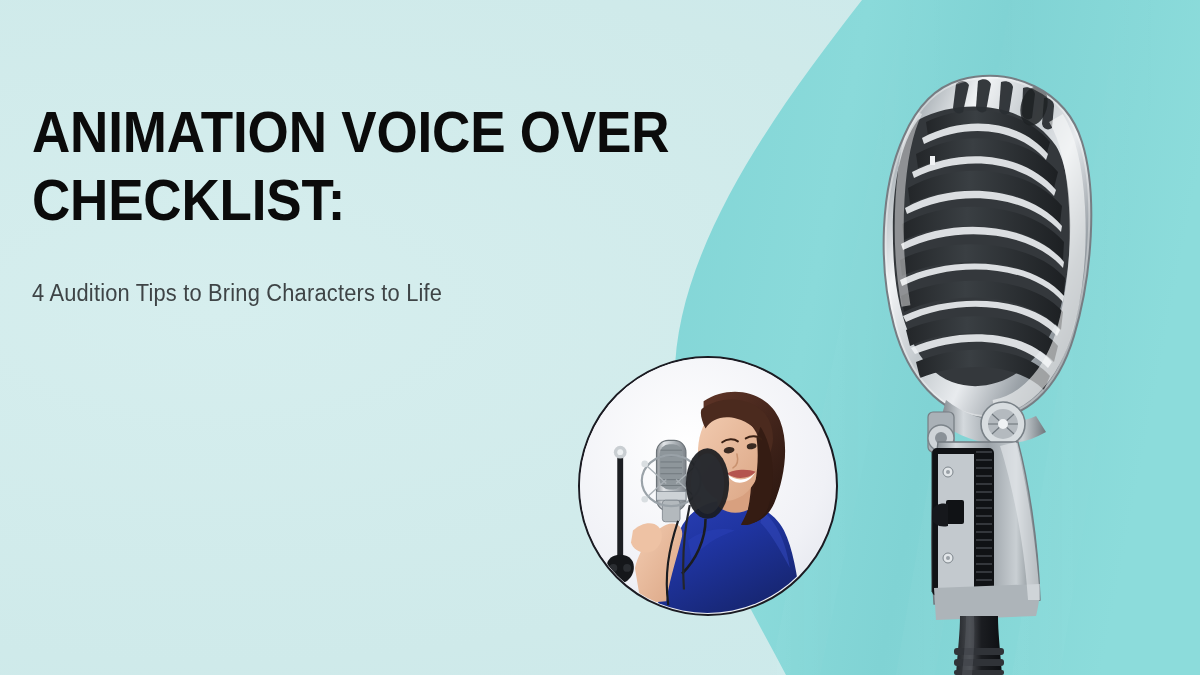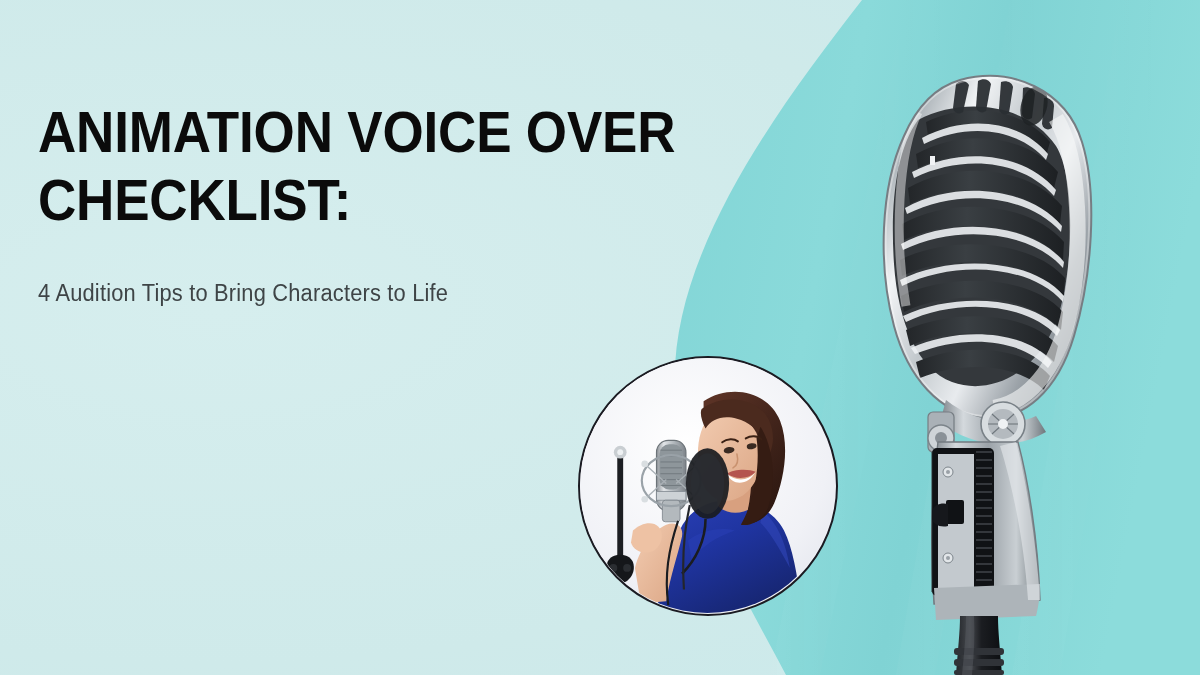--- a/index.html
+++ b/index.html
@@ -26,21 +26,21 @@
   .bg-teal-wrap {
     position: absolute;
     inset: 0;
     overflow: hidden;
   }
   .bg-teal-wrap svg { display: block; }
 
   
   .copy {
     position: absolute;
-    left: 38px;
+    left: 32px;
     top: 98px;
     width: 720px;
   }
   .headline {
     margin: 0;
     font-family: "Liberation Sans", sans-serif;
     font-weight: 700;
     font-size: 57px;
     line-height: 68px;
     letter-spacing: -0.2px;

